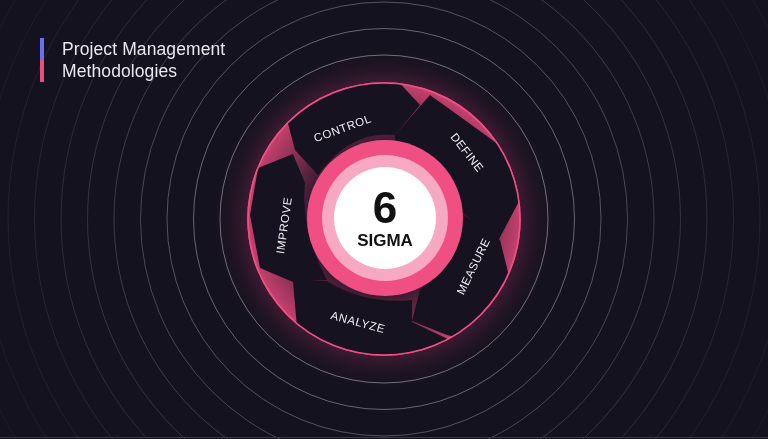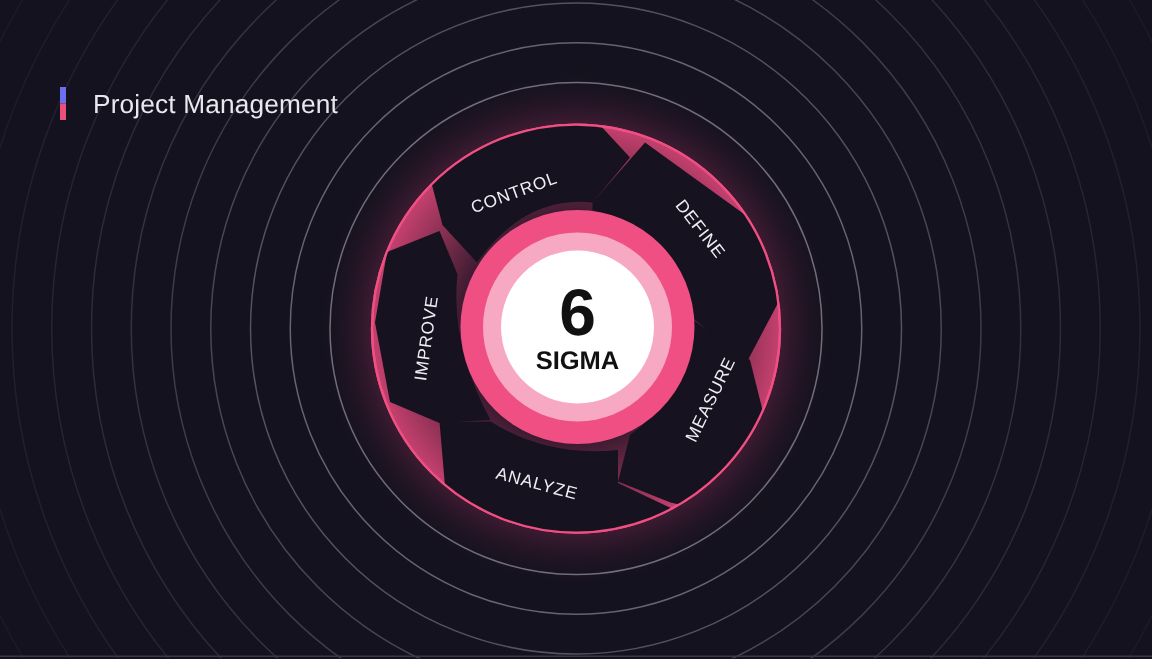--- a/index.html
+++ b/index.html
@@ -1,19 +1,19 @@
 <!DOCTYPE html>
 <html><head>
 <meta charset="utf-8">
 <style>
   html, body { margin:0; padding:0; }
   body { width:768px; height:439px; overflow:hidden; background:#14121e; font-family:"Liberation Sans", sans-serif; }
   .canvas { position:relative; width:768px; height:439px; background:#14121e; overflow:hidden; }
   .bg-svg { position:absolute; left:0; top:0; }
-  .title-block { position:absolute; left:40px; top:38px; display:flex; align-items:stretch;margin-top:20px; }
+  .title-block { position:absolute; left:40px; top:38px; display:flex; align-items:stretch; }
   .accent-bar { width:4px; margin-right:18px; display:flex; flex-direction:column; }
   .accent-top { flex:1; background:#6b6ff0; }
   .accent-bottom { flex:1; background:#e84f7d; }
   .title-text { color:#e8e8ee; font-size:17.5px; line-height:22px; letter-spacing:0.1px; }
   .title-line { display:block; }
   .bottom-line { position:absolute; left:0; right:0; bottom:1px; height:1px; background:#3a3846; }
 </style>
 </head>
 <body>
 
@@ -84,17 +84,18 @@
     </g>
   </svg>
 
   <div class="title-block">
     <div class="accent-bar">
       <div class="accent-top"></div>
       <div class="accent-bottom"></div>
     </div>
     <div class="title-text">
       <span class="title-line">Project Management</span>
+      <span class="title-line">Methodologies</span>
     </div>
   </div>
 
   <div class="bottom-line"></div>
 </div>
 
 </body></html>

